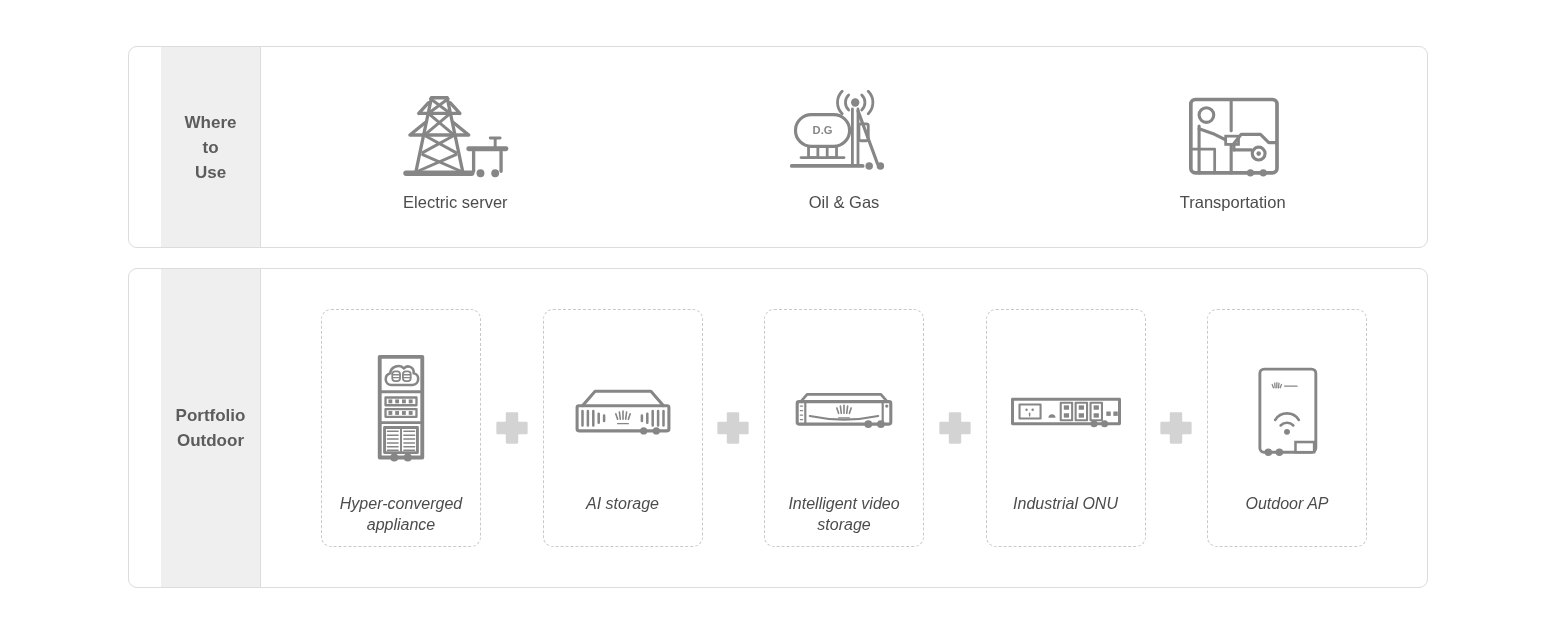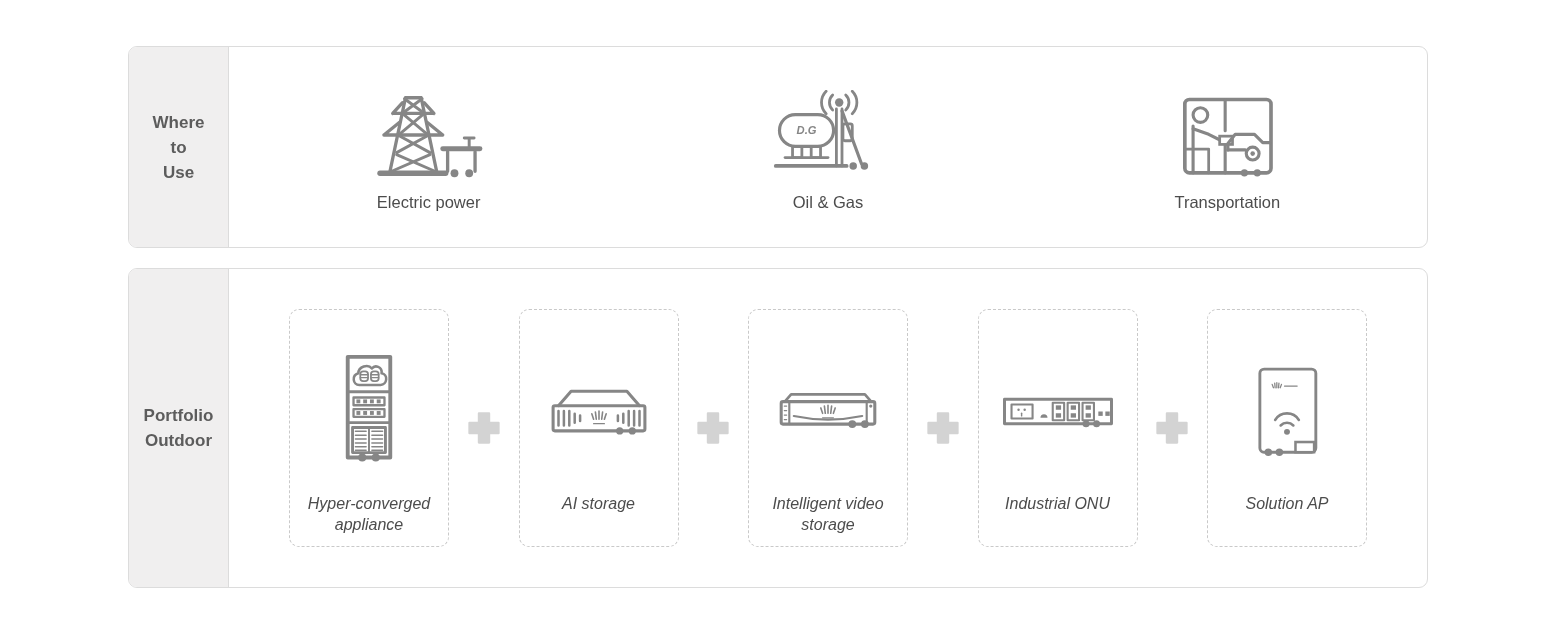--- a/index.html
+++ b/index.html
@@ -1,32 +1,32 @@
 <!DOCTYPE html>
 <html><head>
 <meta charset="utf-8">
 <style>
   * { margin:0; padding:0; box-sizing:border-box; }
   html,body { width:1556px; height:620px; background:#ffffff;
               font-family:"Liberation Sans", sans-serif; }
   .stage { position:absolute; left:128px; top:46px; width:1300px; }
 
   .panel { display:flex; background:#ffffff; border:1px solid #dcdcdc;
-           border-radius:9px; overflow:hidden; }
+           border-radius:9px; overflow:hidden;padding-left:32px; }
   .panel-use { height:202px; }
   .panel-sol { height:320px; margin-top:20px; }
 
   .side { flex:0 0 100px; background:#f0efef; border-right:1px solid #dcdcdc;
           display:flex; flex-direction:column; align-items:center;
           justify-content:center; }
   .side span { font-size:17px; font-weight:bold; color:#5c5c5c; line-height:25px; }
 
   .use-content { flex:1; display:flex; align-items:center; }
   .use-item { flex:1; display:flex; flex-direction:column; align-items:center; }
-  .use-icon { height:102px; display:flex; align-items:flex-end; justify-content:center;font-style:italic; }
+  .use-icon { height:102px; display:flex; align-items:flex-end; justify-content:center; }
   .use-label { margin-top:9px; font-size:16.5px; color:#4c4c4c; }
 
   .sol-content { flex:1; display:flex; align-items:center; padding:0 60px; }
   .card { width:160px; height:238px; border:1px dashed #c9c9c9; border-radius:10px;
           display:flex; flex-direction:column; align-items:center; background:#fff; }
   .card-icon { height:163px; margin-top:20px; display:flex;
                align-items:center; justify-content:center; }
   .card-label { font-size:16px; color:#4c4c4c; text-align:center;
                 line-height:21px; padding:0 4px;font-style:italic; }
   .plus-cell { flex:1; display:flex; align-items:center; justify-content:center; }
@@ -60,21 +60,21 @@
             <path class="s" stroke-width="3.4" d="M14 50 H74 M14 50 L30 37 M74 50 L58 37"></path>
             <path class="s" stroke-width="3" d="M30 51 L61 68 M58 51 L27 68 M27 70 L66 87 M61 70 L22 87"></path>
             <path class="s" stroke-width="5.5" d="M10 89 H77"></path>
             <path class="s" stroke-width="5" d="M74 64 H112"></path>
             <path class="s" stroke-width="3" d="M101 63 V53 M96 53 H106"></path>
             <path class="s" stroke-width="3.4" d="M79 67 V87 M107 67 V87"></path>
             <circle class="f" cx="86" cy="89" r="4"></circle>
             <circle class="f" cx="101" cy="89" r="4"></circle>
           </svg>
         </div>
-        <div class="use-label">Electric power</div>
+        <div class="use-label">Electric server</div>
       </div>
 
       <div class="use-item">
         <div class="use-icon">
           <svg width="112" height="94" viewBox="0 0 120 100">
             <rect class="s" stroke-width="3.4" x="8" y="26" width="58" height="34" rx="17"></rect>
             <text class="tk" x="37" y="47" text-anchor="middle">D.G</text>
             <rect class="s" stroke-width="3" x="22" y="60" width="10" height="12"></rect>
             <rect class="s" stroke-width="3" x="42" y="60" width="10" height="12"></rect>
             <path class="s" stroke-width="3" d="M14 72 H60"></path>
@@ -248,19 +248,19 @@
             <path class="s" stroke-width="1.5" d="M30 28 L28.5 24 M32 28 L31.5 22.5 M34 28 V22 M36 28 L36.5 22.5 M38 28 L39.5 24"></path>
             <path class="s" stroke-width="1.4" d="M43 26 H58"></path>
             <path class="s" stroke-width="3" d="M32 66 A16.5 16.5 0 0 1 60 66"></path>
             <path class="s" stroke-width="3" d="M38.5 72.5 A10.5 10.5 0 0 1 53.5 72.5"></path>
             <circle class="f" cx="46" cy="80" r="3.5"></circle>
             <rect x="56" y="92" width="22" height="12" fill="#ffffff" stroke="#868686" stroke-width="3"></rect>
             <circle class="f" cx="24" cy="104" r="4.4"></circle>
             <circle class="f" cx="37" cy="104" r="4.4"></circle>
           </svg>
         </div>
-        <div class="card-label">Solution AP</div>
+        <div class="card-label">Outdoor AP</div>
       </div>
 
     </div>
   </div>
 
 </div>
 
 </body></html>

